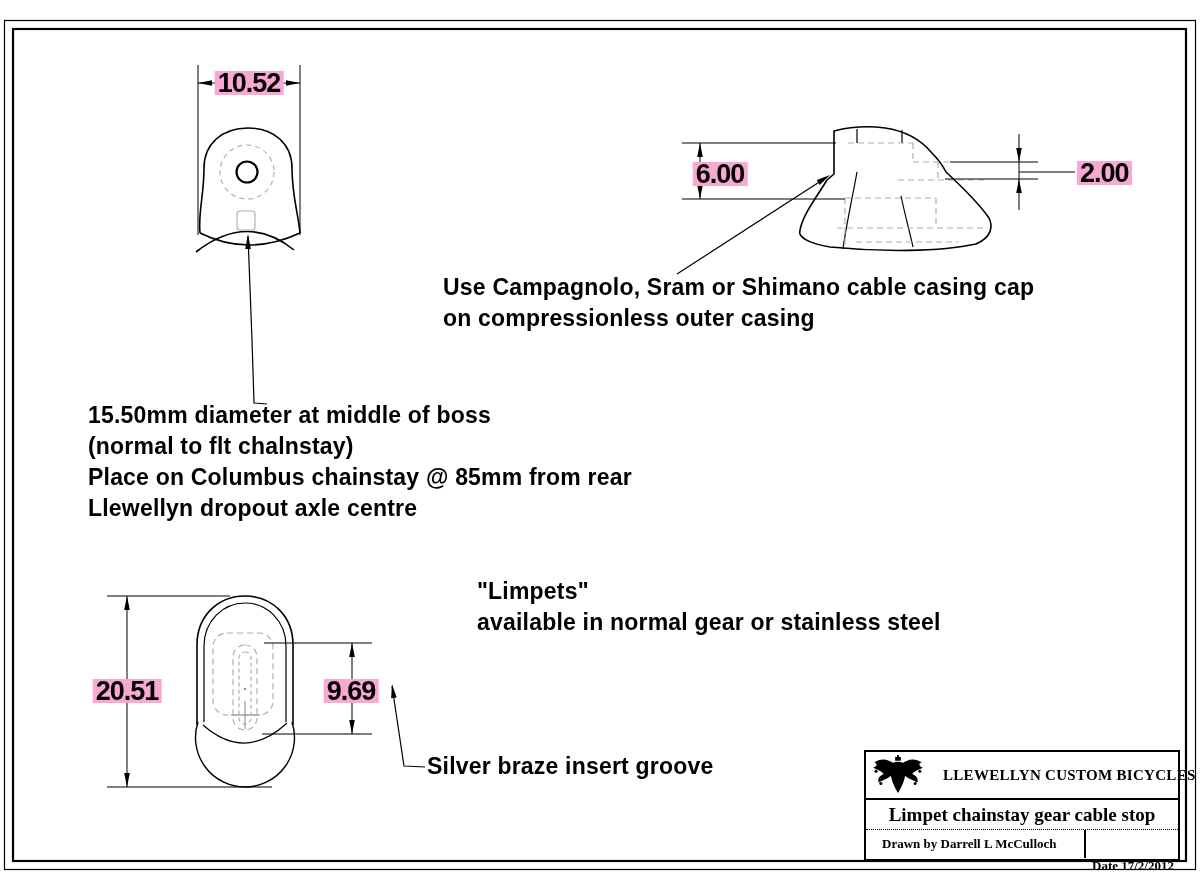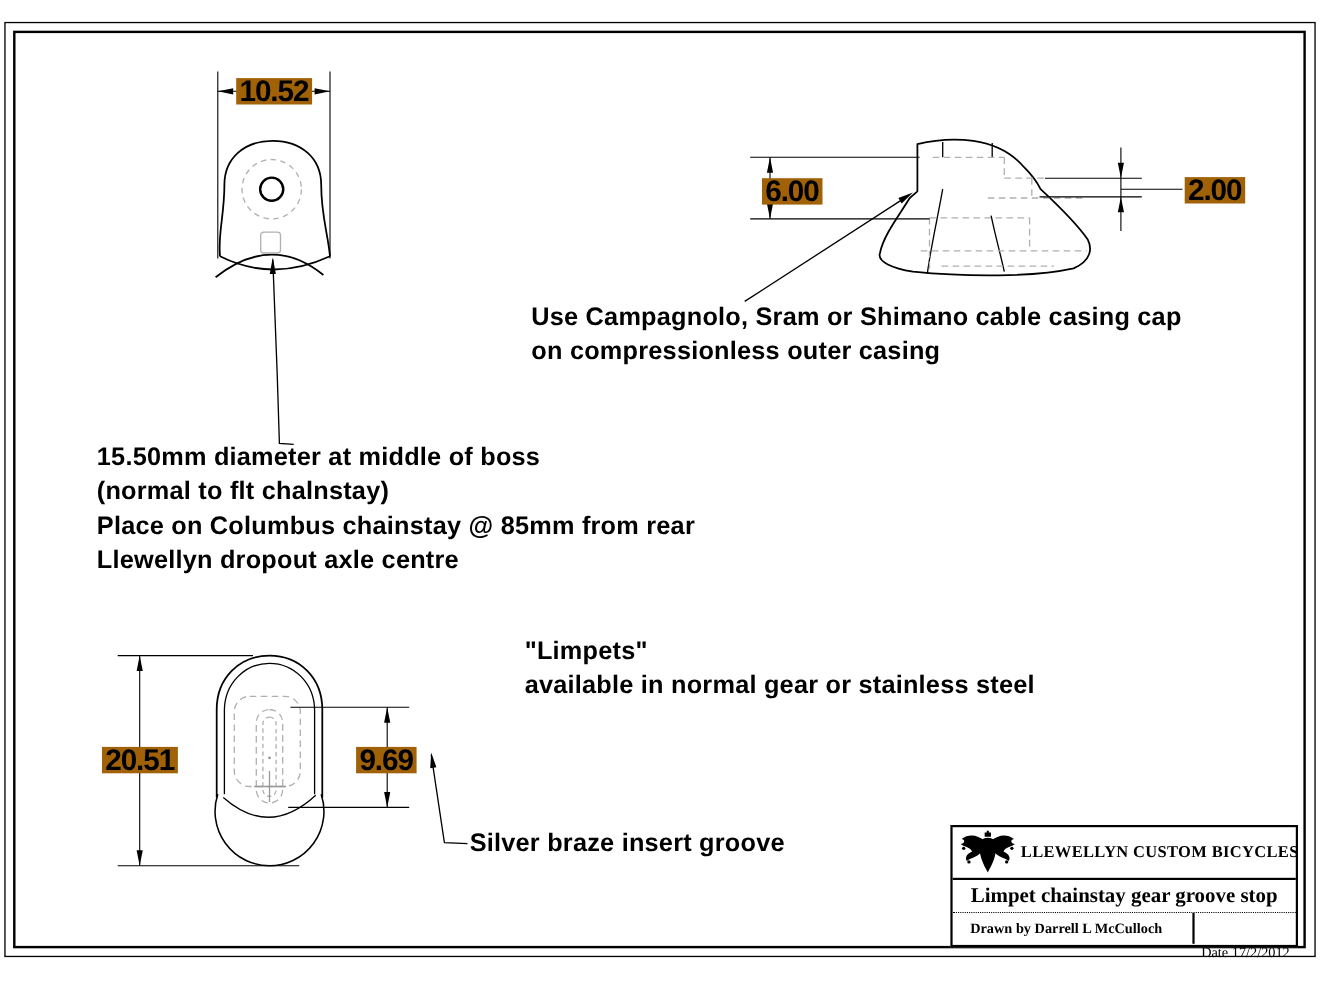--- a/index.html
+++ b/index.html
@@ -3,42 +3,42 @@
 <meta charset="utf-8">
 <style>
   html,body{margin:0;padding:0;background:#fff;}
   body{
     width:1200px;height:892px;position:relative;overflow:hidden;
     font-family:"Liberation Sans","DejaVu Sans",sans-serif;color:#000;
   }
   svg.sheet{position:absolute;left:0;top:0;}
   .dim{
     position:absolute;font-weight:bold;font-size:27px;letter-spacing:-1px;
-    background:#a16207;padding:0 3px;line-height:24px;white-space:nowrap;
+    background:#f9a8d4;padding:0 3px;line-height:24px;white-space:nowrap;
   }
   .dim.center{transform:translateX(-50%);}
   .note{
     position:absolute;font-weight:bold;font-size:23px;line-height:31px;
     letter-spacing:0.2px;white-space:nowrap;
   }
   .titleblock{
     position:absolute;left:864px;top:750px;width:316px;height:111px;
     border:2px solid #000;box-sizing:border-box;background:#fff;
     font-family:"Liberation Serif","DejaVu Serif",serif;
   }
   .tb-row1{height:46px;border-bottom:2px solid #000;display:flex;align-items:center;}
   .tb-logo{width:58px;height:40px;margin-left:3px;flex:0 0 auto;}
-  .tb-company{font-weight:bold;font-size:15px;letter-spacing:0.3px;margin-left:1px;white-space:nowrap;}
+  .tb-company{font-weight:bold;font-size:15px;letter-spacing:0.3px;margin-left:16px;white-space:nowrap;}
   .tb-row2{height:29px;border-bottom:1px dotted #000;display:flex;align-items:center;justify-content:center;
     font-weight:bold;font-size:19px;white-space:nowrap;}
   .tb-row3{height:28px;display:flex;}
   .tb-cell1{width:202px;border-right:2px solid #000;display:flex;align-items:center;
     padding-left:16px;font-weight:bold;font-size:13px;white-space:nowrap;}
   .tb-cell2{flex:1;display:flex;align-items:center;padding-left:6px;
-    font-weight:normal;font-size:13px;white-space:nowrap;margin-top:36px;}
+    font-weight:bold;font-size:13px;white-space:nowrap;margin-top:36px;}
 </style>
 </head>
 <body>
 
 <svg class="sheet" width="1200" height="892" viewBox="0 0 1200 892">
 
   <g fill="none" stroke="#000">
     <rect x="4.5" y="20.5" width="1191" height="849" stroke-width="1.2"></rect>
     <rect x="13" y="29" width="1173" height="832" stroke-width="2.2"></rect>
   </g>
@@ -146,21 +146,21 @@
     </g>
   </g>
 </svg>
 
 <div class="dim center" style="left:249px;top:71px;">10.52</div>
 <div class="dim center" style="left:700px;top:162px;margin-left:20px;">6.00</div>
 <div class="dim" style="left:1077px;top:161px;">2.00</div>
 <div class="dim center" style="left:127px;top:679px;">20.51</div>
 <div class="dim center" style="left:351px;top:679px;">9.69</div>
 
-<div class="note" style="left:443px;top:272px;margin-left:40px;">
+<div class="note" style="left:443px;top:272px;">
   <div>Use Campagnolo, Sram or Shimano cable casing cap</div>
   <div>on compressionless outer casing</div>
 </div>
 
 <div class="note" style="left:88px;top:400px;">
   <div>15.50mm diameter at middle of boss</div>
   <div>(normal to flt chalnstay)</div>
   <div>Place on Columbus chainstay @ 85mm from rear</div>
   <div>Llewellyn dropout axle centre</div>
 </div>
@@ -181,18 +181,18 @@
         <path d="M27,10 C20,4 12,3 5,8 C9,9 8,12 4,13 C8,16 13,16 15,20 C10,22 8,26 10,29 C14,26 21,25 24,20 C26,17 27,13 27,10 Z"></path>
         <path d="M33,10 C40,4 48,3 55,8 C51,9 52,12 56,13 C52,16 47,16 45,20 C50,22 52,26 50,29 C46,26 39,25 36,20 C34,17 33,13 33,10 Z"></path>
         <circle cx="7" cy="17" r="1.6"></circle>
           <circle cx="53" cy="17" r="1.6"></circle>
         <circle cx="12" cy="30" r="1.6"></circle>
           <circle cx="48" cy="30" r="1.6"></circle>
       </g>
     </svg>
     <div class="tb-company">LLEWELLYN CUSTOM BICYCLES</div>
   </div>
-  <div class="tb-row2">Limpet chainstay gear groove stop</div>
+  <div class="tb-row2">Limpet chainstay gear cable stop</div>
   <div class="tb-row3">
     <div class="tb-cell1">Drawn by Darrell L McCulloch</div>
     <div class="tb-cell2">Date 17/2/2012</div>
   </div>
 </div>
 
 </body></html>

